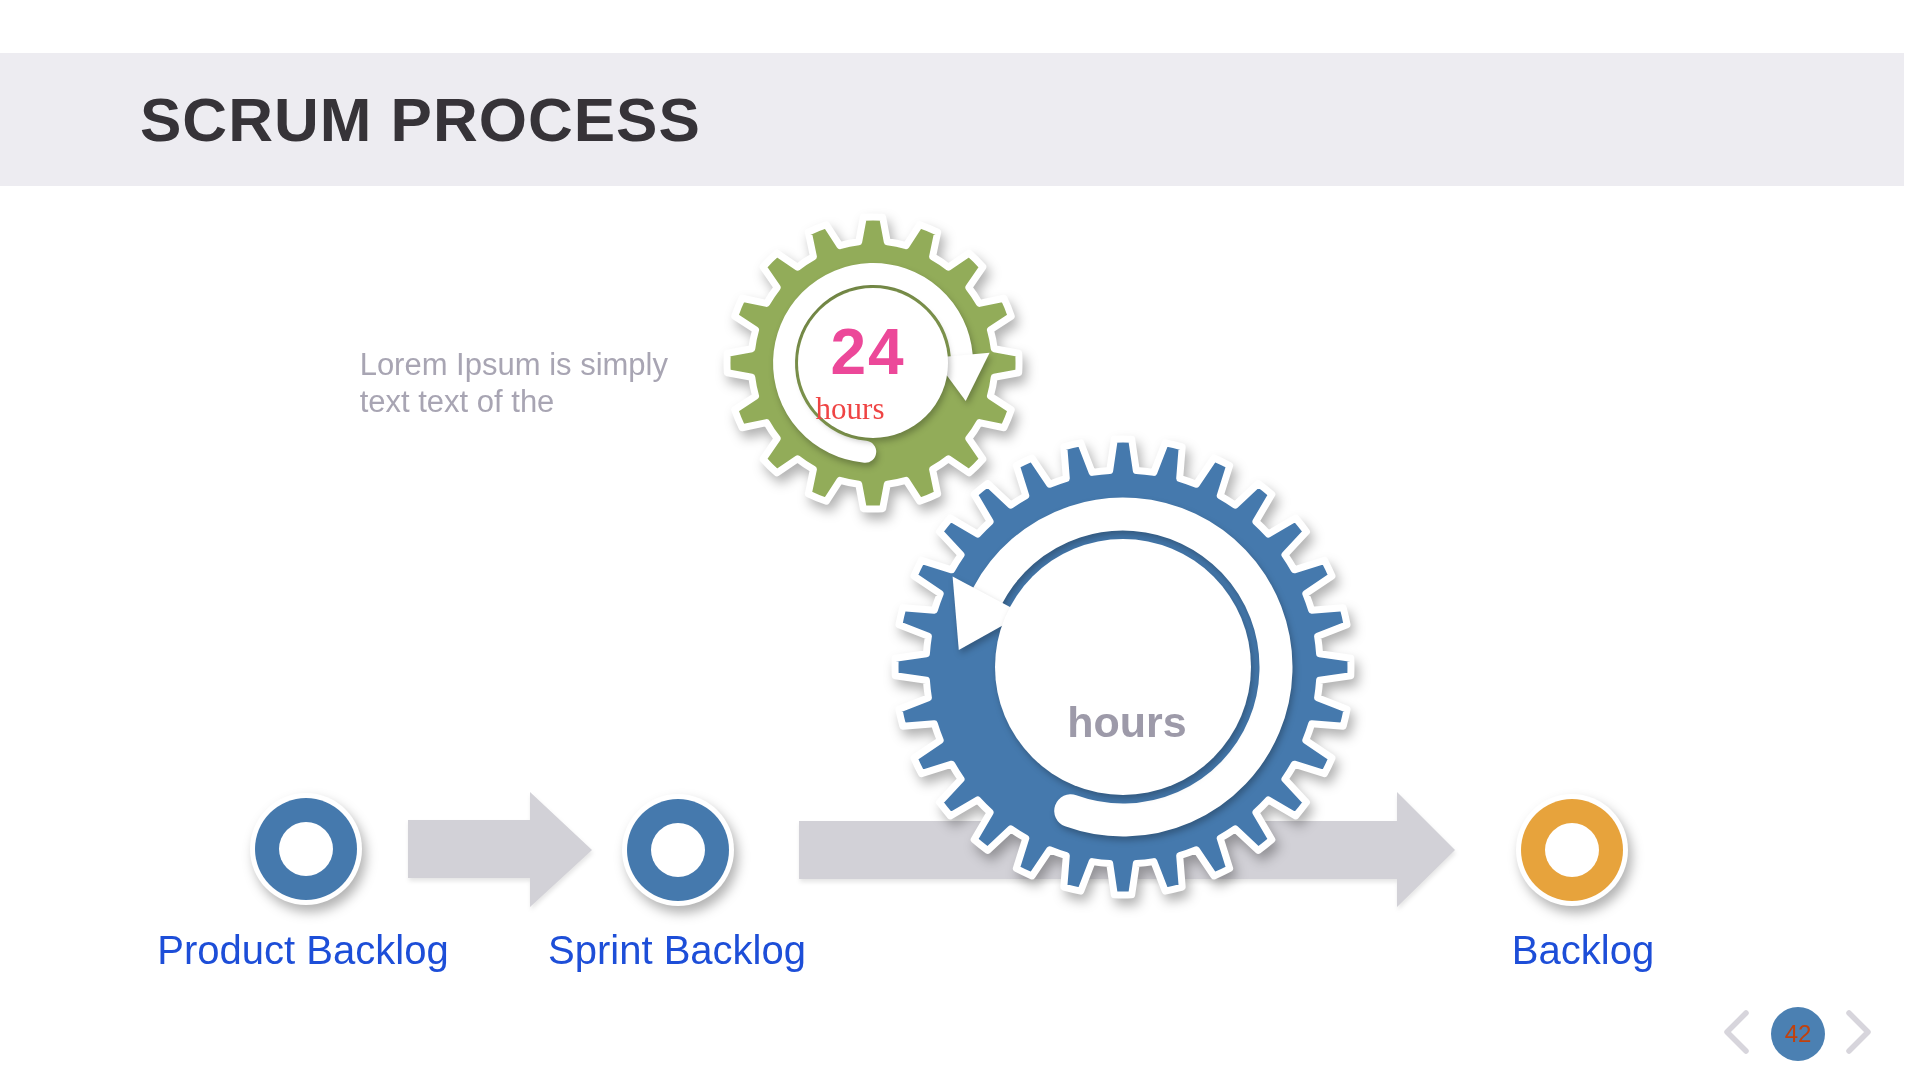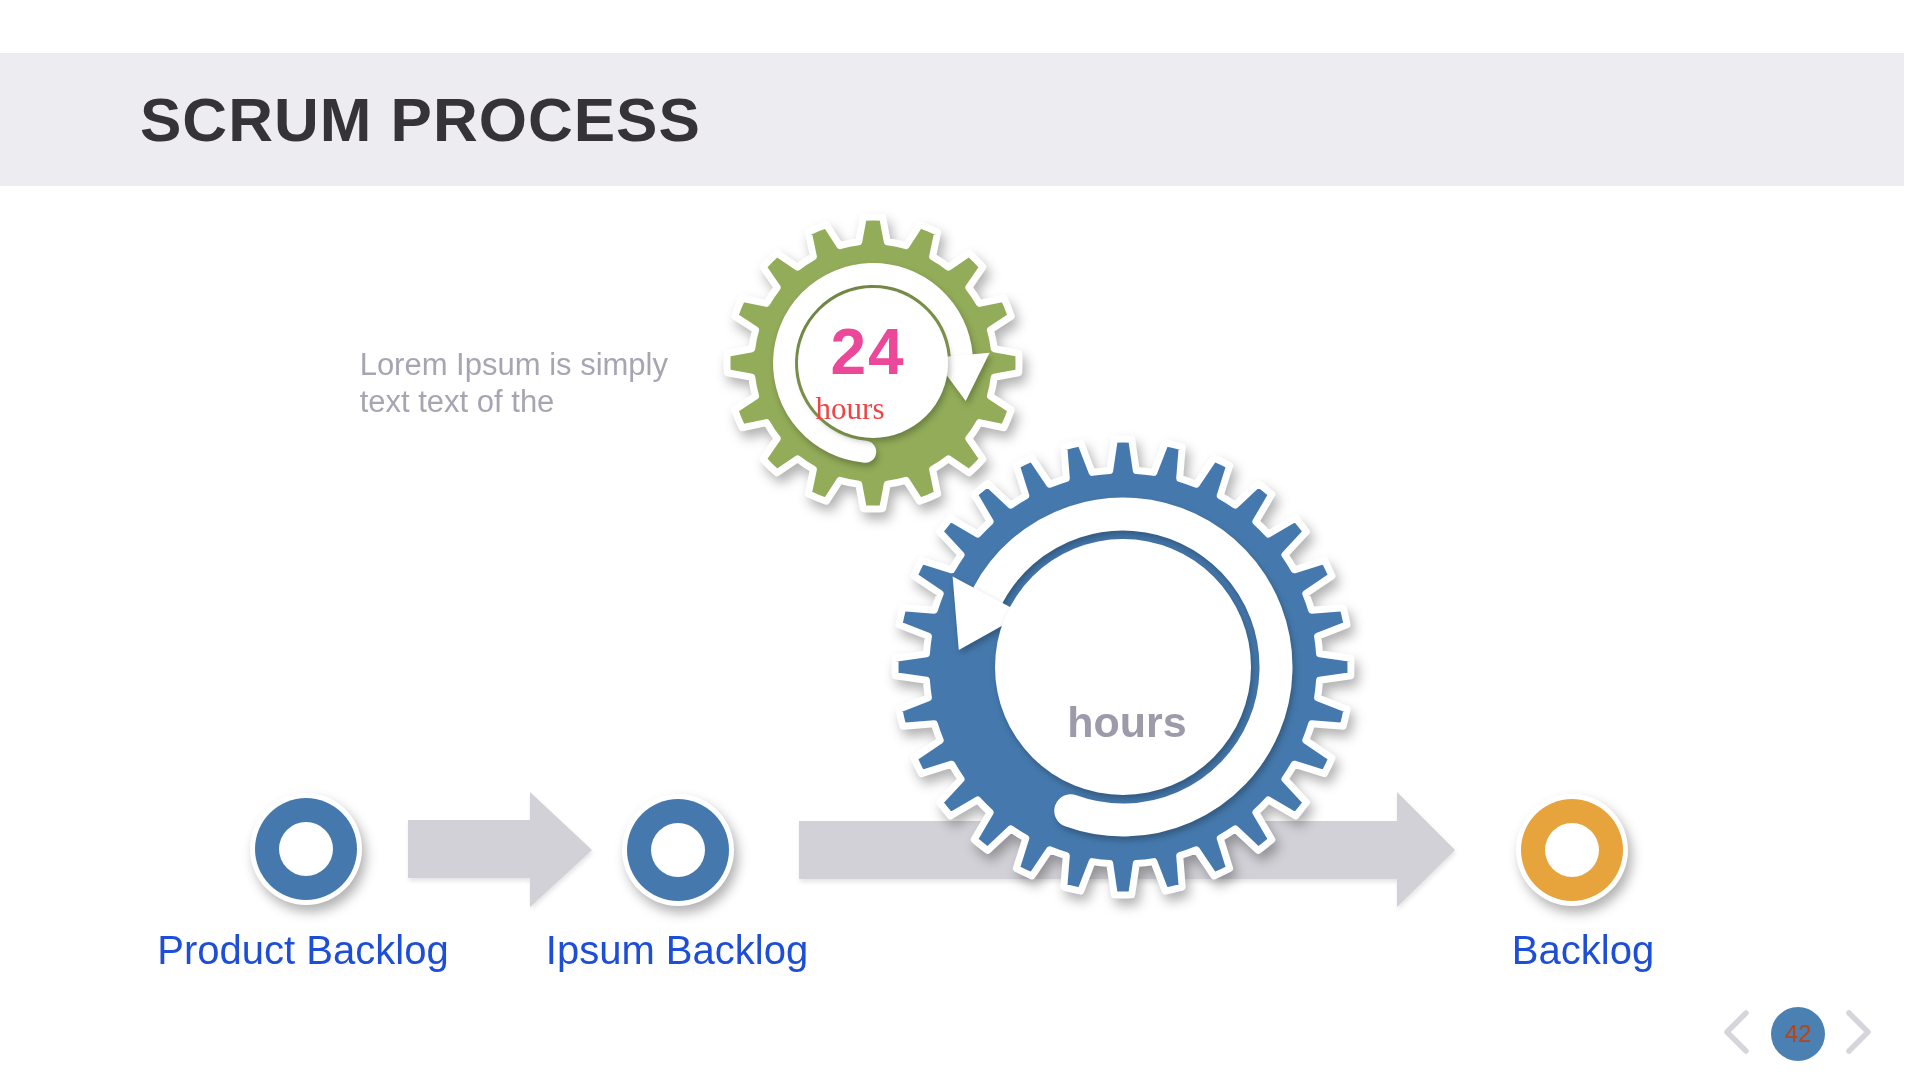--- a/index.html
+++ b/index.html
@@ -89,17 +89,17 @@
     <g>
       <polyline points="1849,1013 1868,1032 1849,1051" fill="none" stroke-width="5.5" stroke-linecap="round" stroke-linejoin="round" stroke="#d7d5dc"></polyline>
     </g>
   </svg>
 
   <div class="overlay val24">24</div>
   <div class="overlay hours">hours</div>
   <div class="overlay days">hours</div>
 
   <div class="overlay step-label lbl1">Product Backlog</div>
-  <div class="overlay step-label lbl2">Ipsum Backlog</div>
+  <div class="overlay step-label lbl2">Sprint Backlog</div>
   <div class="overlay step-label lbl3">Backlog</div>
 
   <div class="overlay page-num">42</div>
 </div>
 
 </body></html>

